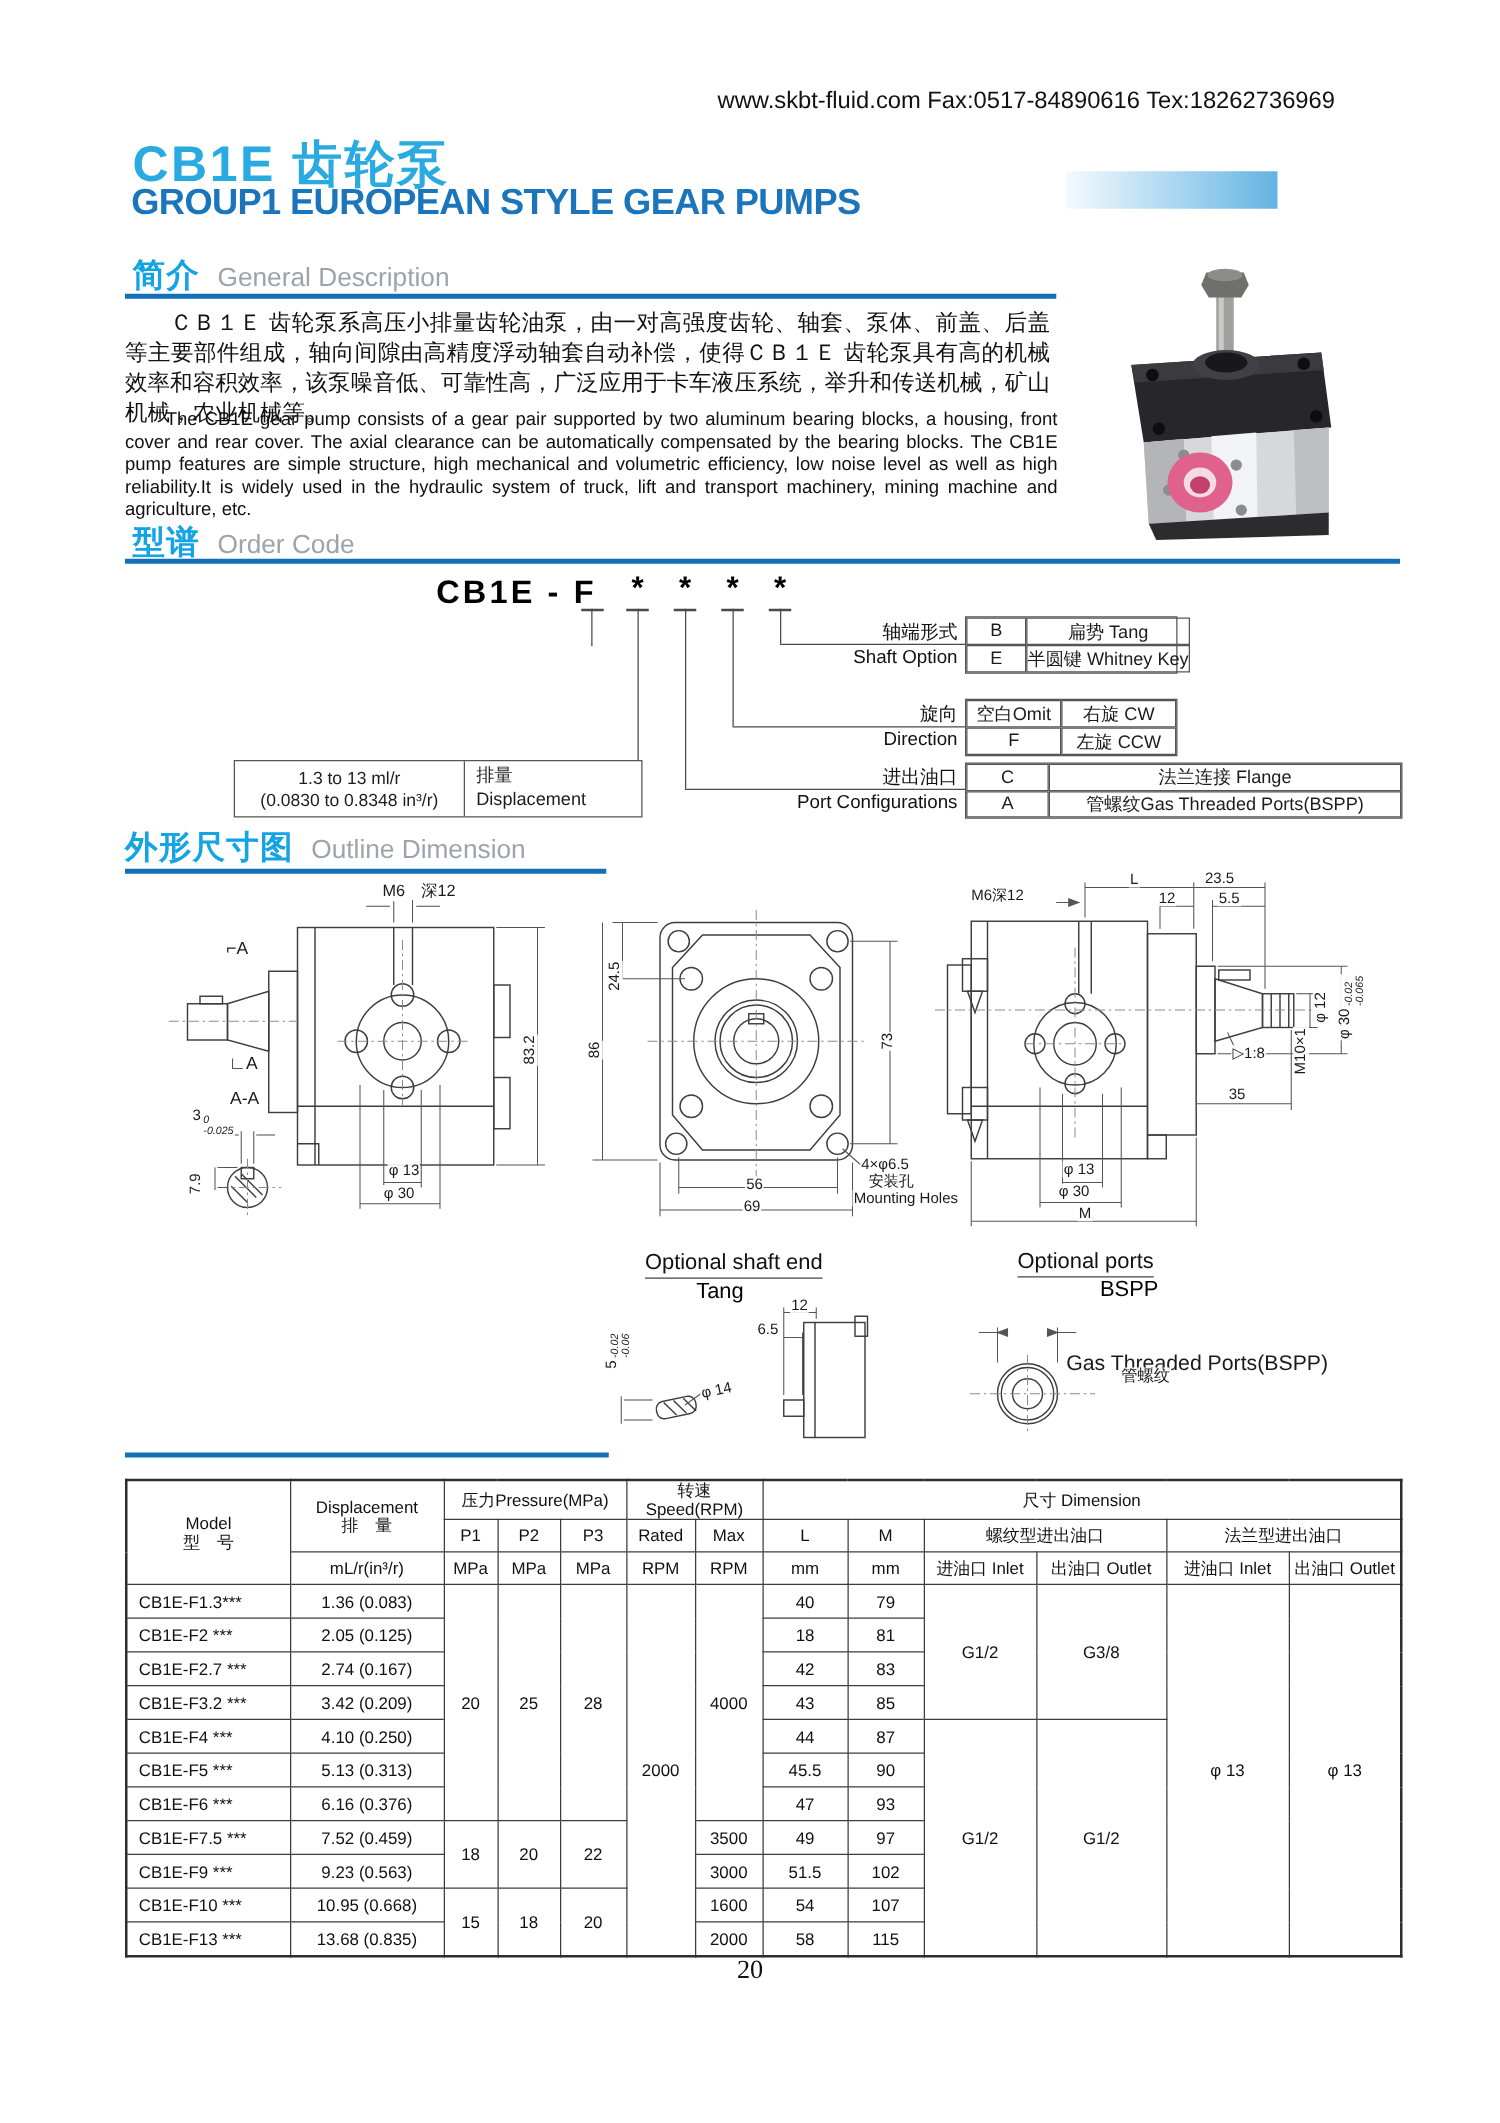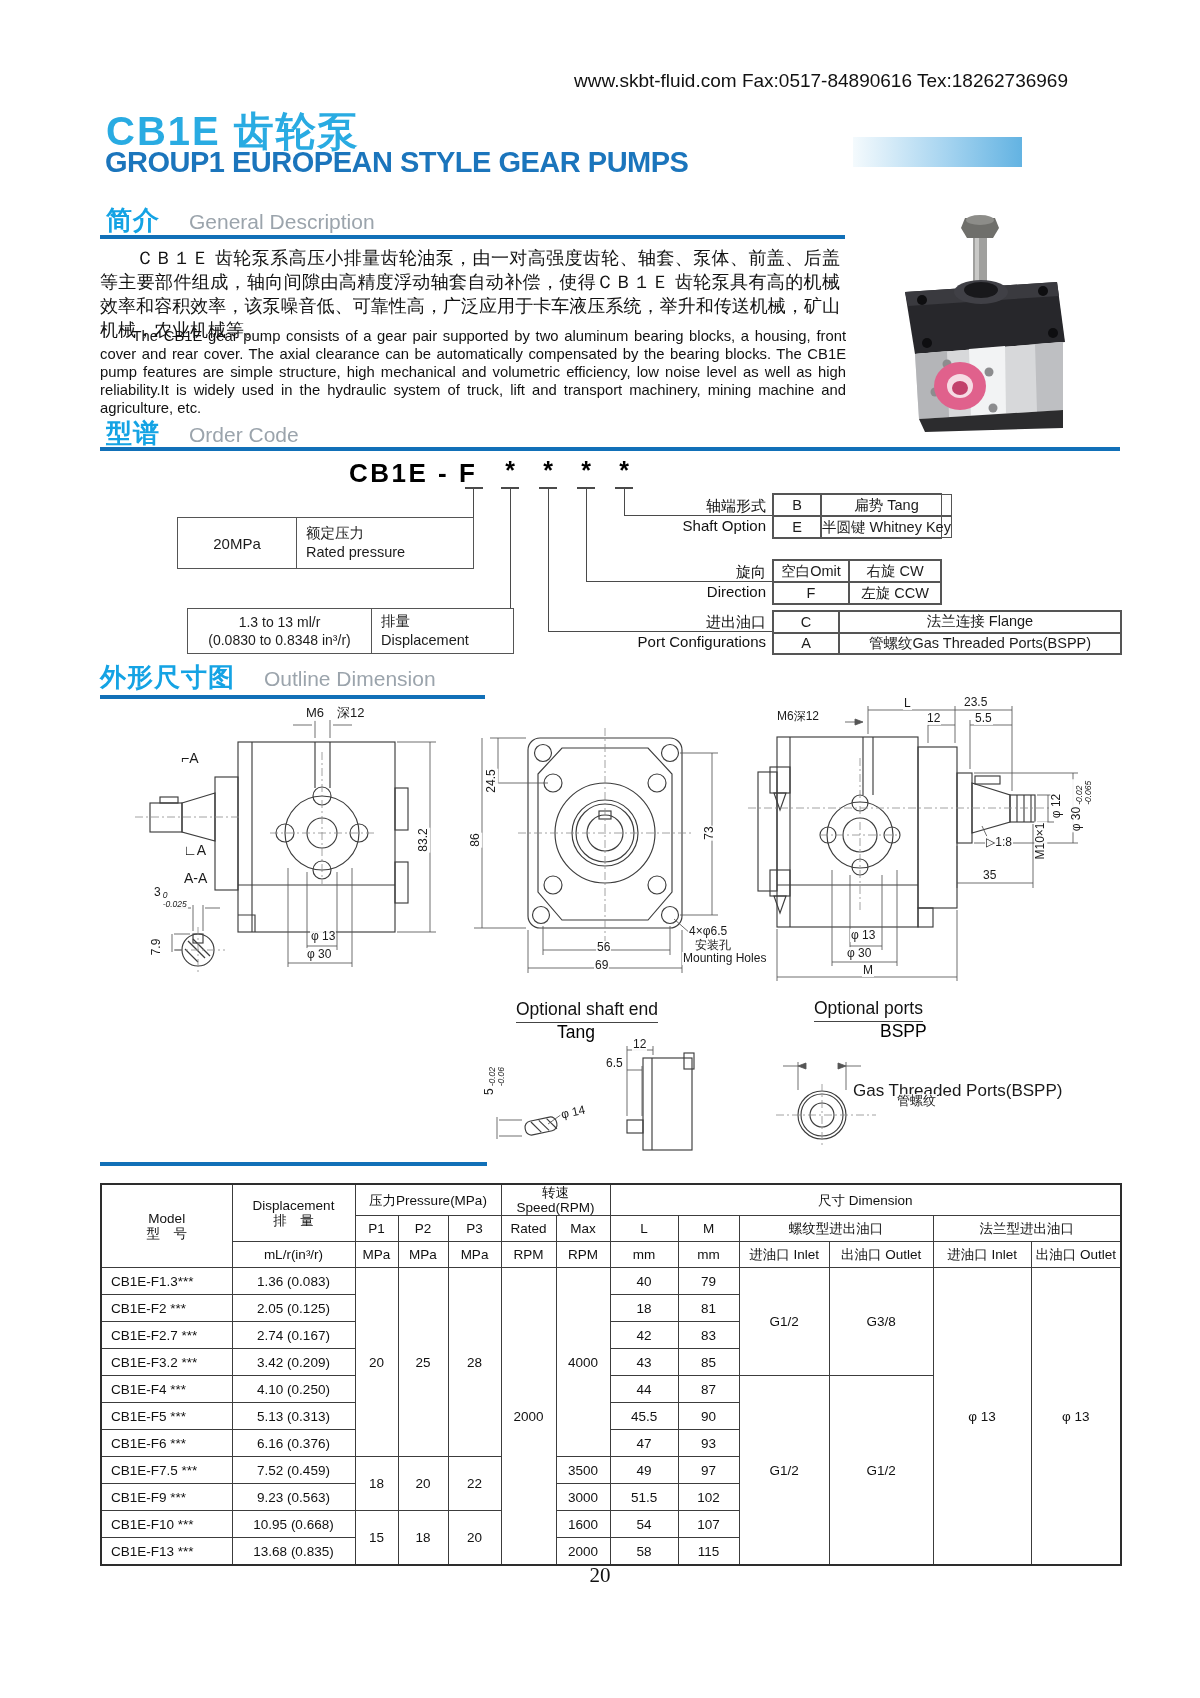--- a/index.html
+++ b/index.html
@@ -5,21 +5,21 @@
   html,body{margin:0;padding:0;background:#e8e8e8}
   .page{position:relative;width:1200px;height:1698px;margin:0 auto;background:#ffffff;
         font-family:"Liberation Sans",sans-serif;color:#1c1c1c;overflow:hidden}
   
   .contact{position:absolute;top:70px;right:132px;font-size:19px;color:#111;white-space:nowrap}
   .title-cn{position:absolute;left:106px;top:104px;font-size:40px;font-weight:bold;color:#29abe2;letter-spacing:2px;white-space:nowrap}
   .title-en{position:absolute;left:105px;top:146px;font-size:29px;font-weight:bold;color:#1b75bc;letter-spacing:-0.5px;white-space:nowrap}
   .accent-bar{position:absolute;left:853px;top:137px;width:169px;height:30px;
               background:linear-gradient(90deg,#f4fafd 0%,#a6d4f0 55%,#63b3e2 100%)}
   
-  .sec{position:absolute;display:flex;align-items:baseline;gap:29px;white-space:nowrap}
+  .sec{position:absolute;display:flex;align-items:baseline;gap:14px;white-space:nowrap}
   .sec .cn{font-size:26px;font-weight:bold;color:#14a3e4;letter-spacing:1px}
   .sec .en{font-size:21px;color:#9ba4ac}
   .secline{position:absolute;height:4px;background:#1170b8}
   
   .para-cn{position:absolute;left:100px;top:246px;width:740px;font-size:18px;line-height:24px;
            text-align:justify;text-indent:2em;color:#111}
   .para-en{position:absolute;left:100px;top:327px;width:746px;font-size:14.8px;line-height:18px;
            text-align:justify;text-indent:2.2em;color:#111}
   
   .code-main{position:absolute;left:349px;top:458px;font-size:26px;font-weight:bold;letter-spacing:2.5px;color:#000;white-space:nowrap}
@@ -115,27 +115,20 @@
   <div class="cl" style="left:615px;top:487px;width:18px;height:2px"></div>
   <div class="cl" style="left:473px;top:487px;width:1px;height:30px"></div>
   <div class="cl" style="left:510px;top:487px;width:1px;height:121px"></div>
   <div class="cl" style="left:548px;top:487px;width:1px;height:144px"></div>
   <div class="cl" style="left:586px;top:487px;width:1px;height:94px"></div>
   <div class="cl" style="left:624px;top:487px;width:1px;height:28px"></div>
   <div class="cl" style="left:548px;top:631px;width:224px;height:1px"></div>
   <div class="cl" style="left:586px;top:581px;width:186px;height:1px"></div>
   <div class="cl" style="left:624px;top:515px;width:148px;height:1px"></div>
 
-  <div class="obox" style="left:177px;top:517px;width:295px;height:50px">
-    <div class="c1" style="width:118px">20MPa</div>
-    <div class="c2">
-      <span>额定压力</span>
-      <span>Rated pressure</span>
-    </div>
-  </div>
 
   <div class="obox" style="left:187px;top:608px;width:325px;height:44px">
     <div class="c1" style="width:183px;flex-direction:column;font-size:14px;line-height:18px">
       <span>1.3 to 13 ml/r</span>
       <span>(0.0830 to 0.8348 in³/r)</span>
     </div>
     <div class="c2">
       <span>排量</span>
       <span>Displacement</span>
     </div>

